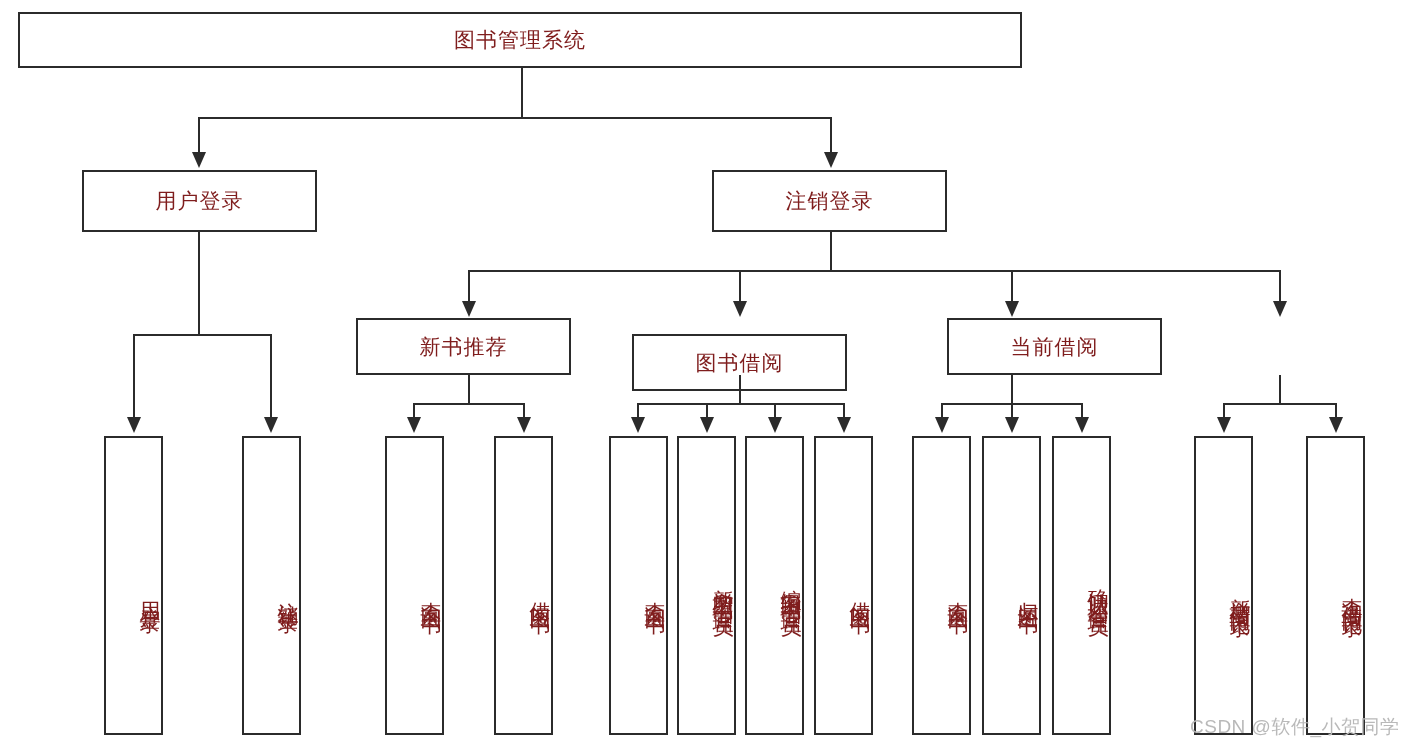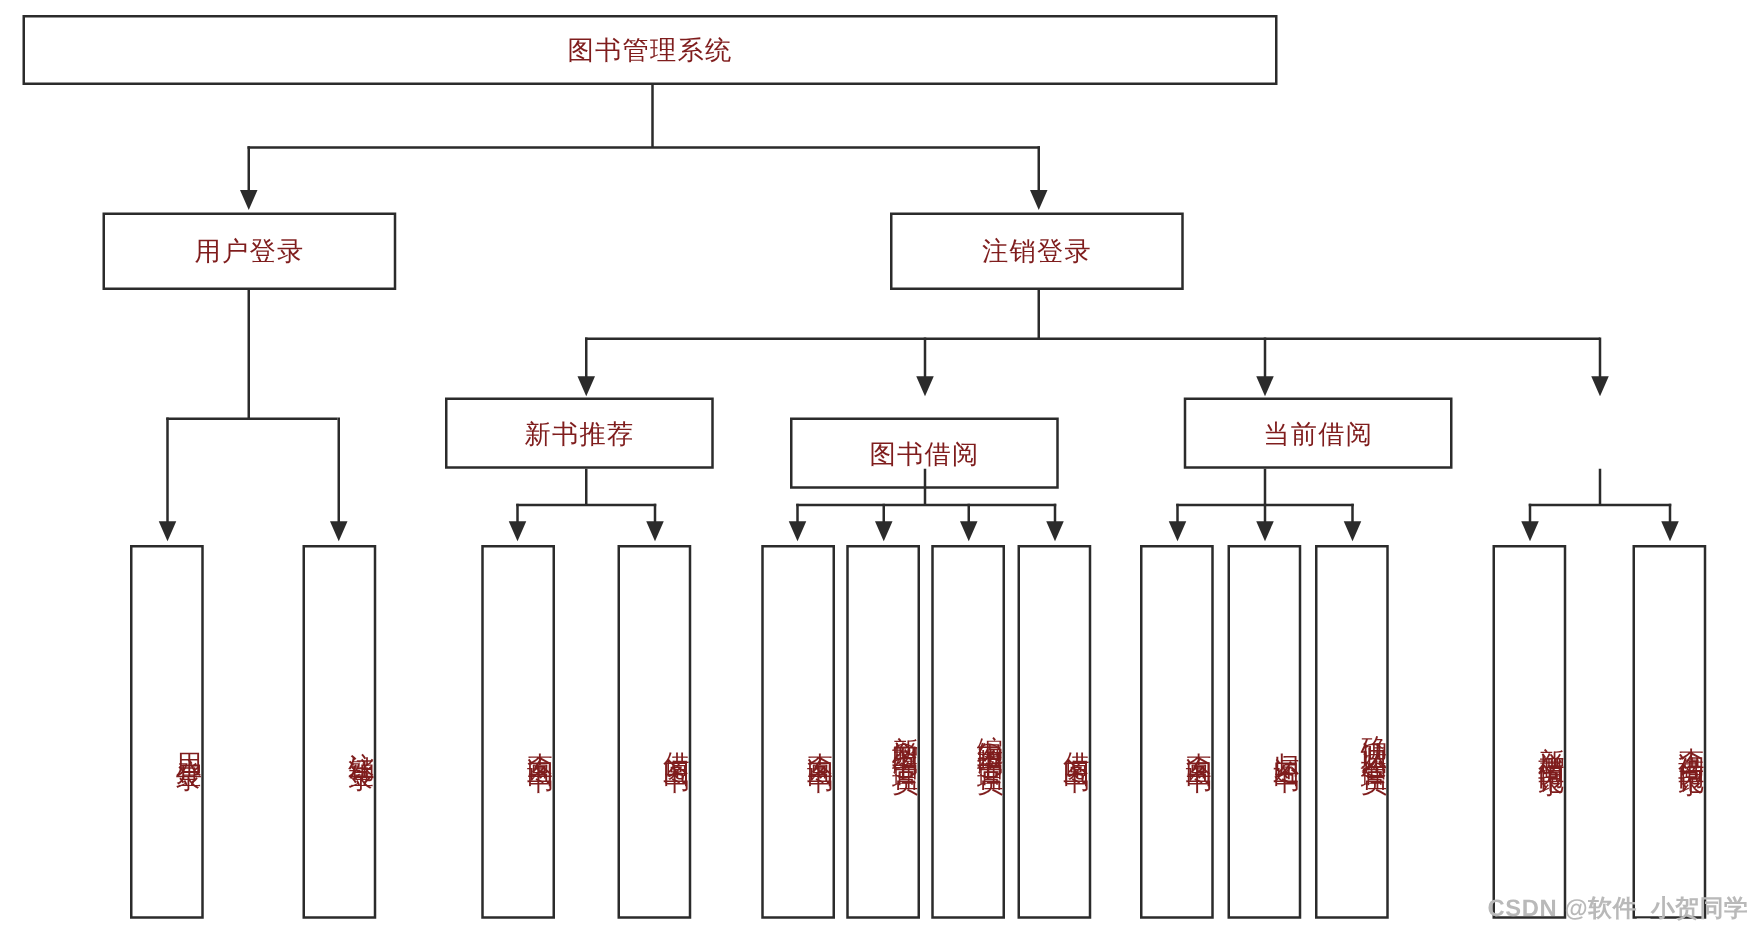--- a/index.html
+++ b/index.html
@@ -155,15 +155,15 @@
   <div class="node vert topalign" style="left:745px; top:436px; width:59px; height:299px;">编辑图书（管理员）</div>
   <div class="node vert" style="left:814px; top:436px; width:59px; height:299px;">借阅图书</div>
 
   <div class="node vert" style="left:912px; top:436px; width:59px; height:299px;">查询图书</div>
   <div class="node vert" style="left:982px; top:436px; width:59px; height:299px;">归还图书</div>
   <div class="node vert topalign" style="left:1052px; top:436px; width:59px; height:299px;">确认归还（管理员）</div>
 
   <div class="node vert" style="left:1194px; top:436px; width:59px; height:299px;">新增借阅记录</div>
   <div class="node vert" style="left:1306px; top:436px; width:59px; height:299px;">查询借阅记录</div>
 
-  <div class="watermark" style="left:1190px; top:714px;font-weight:bold;">CSDN @软件_小贺同学</div>
+  <div class="watermark" style="left:1190px; top:714px;">CSDN @软件_小贺同学</div>
 
 </div>
 
 </body></html>

